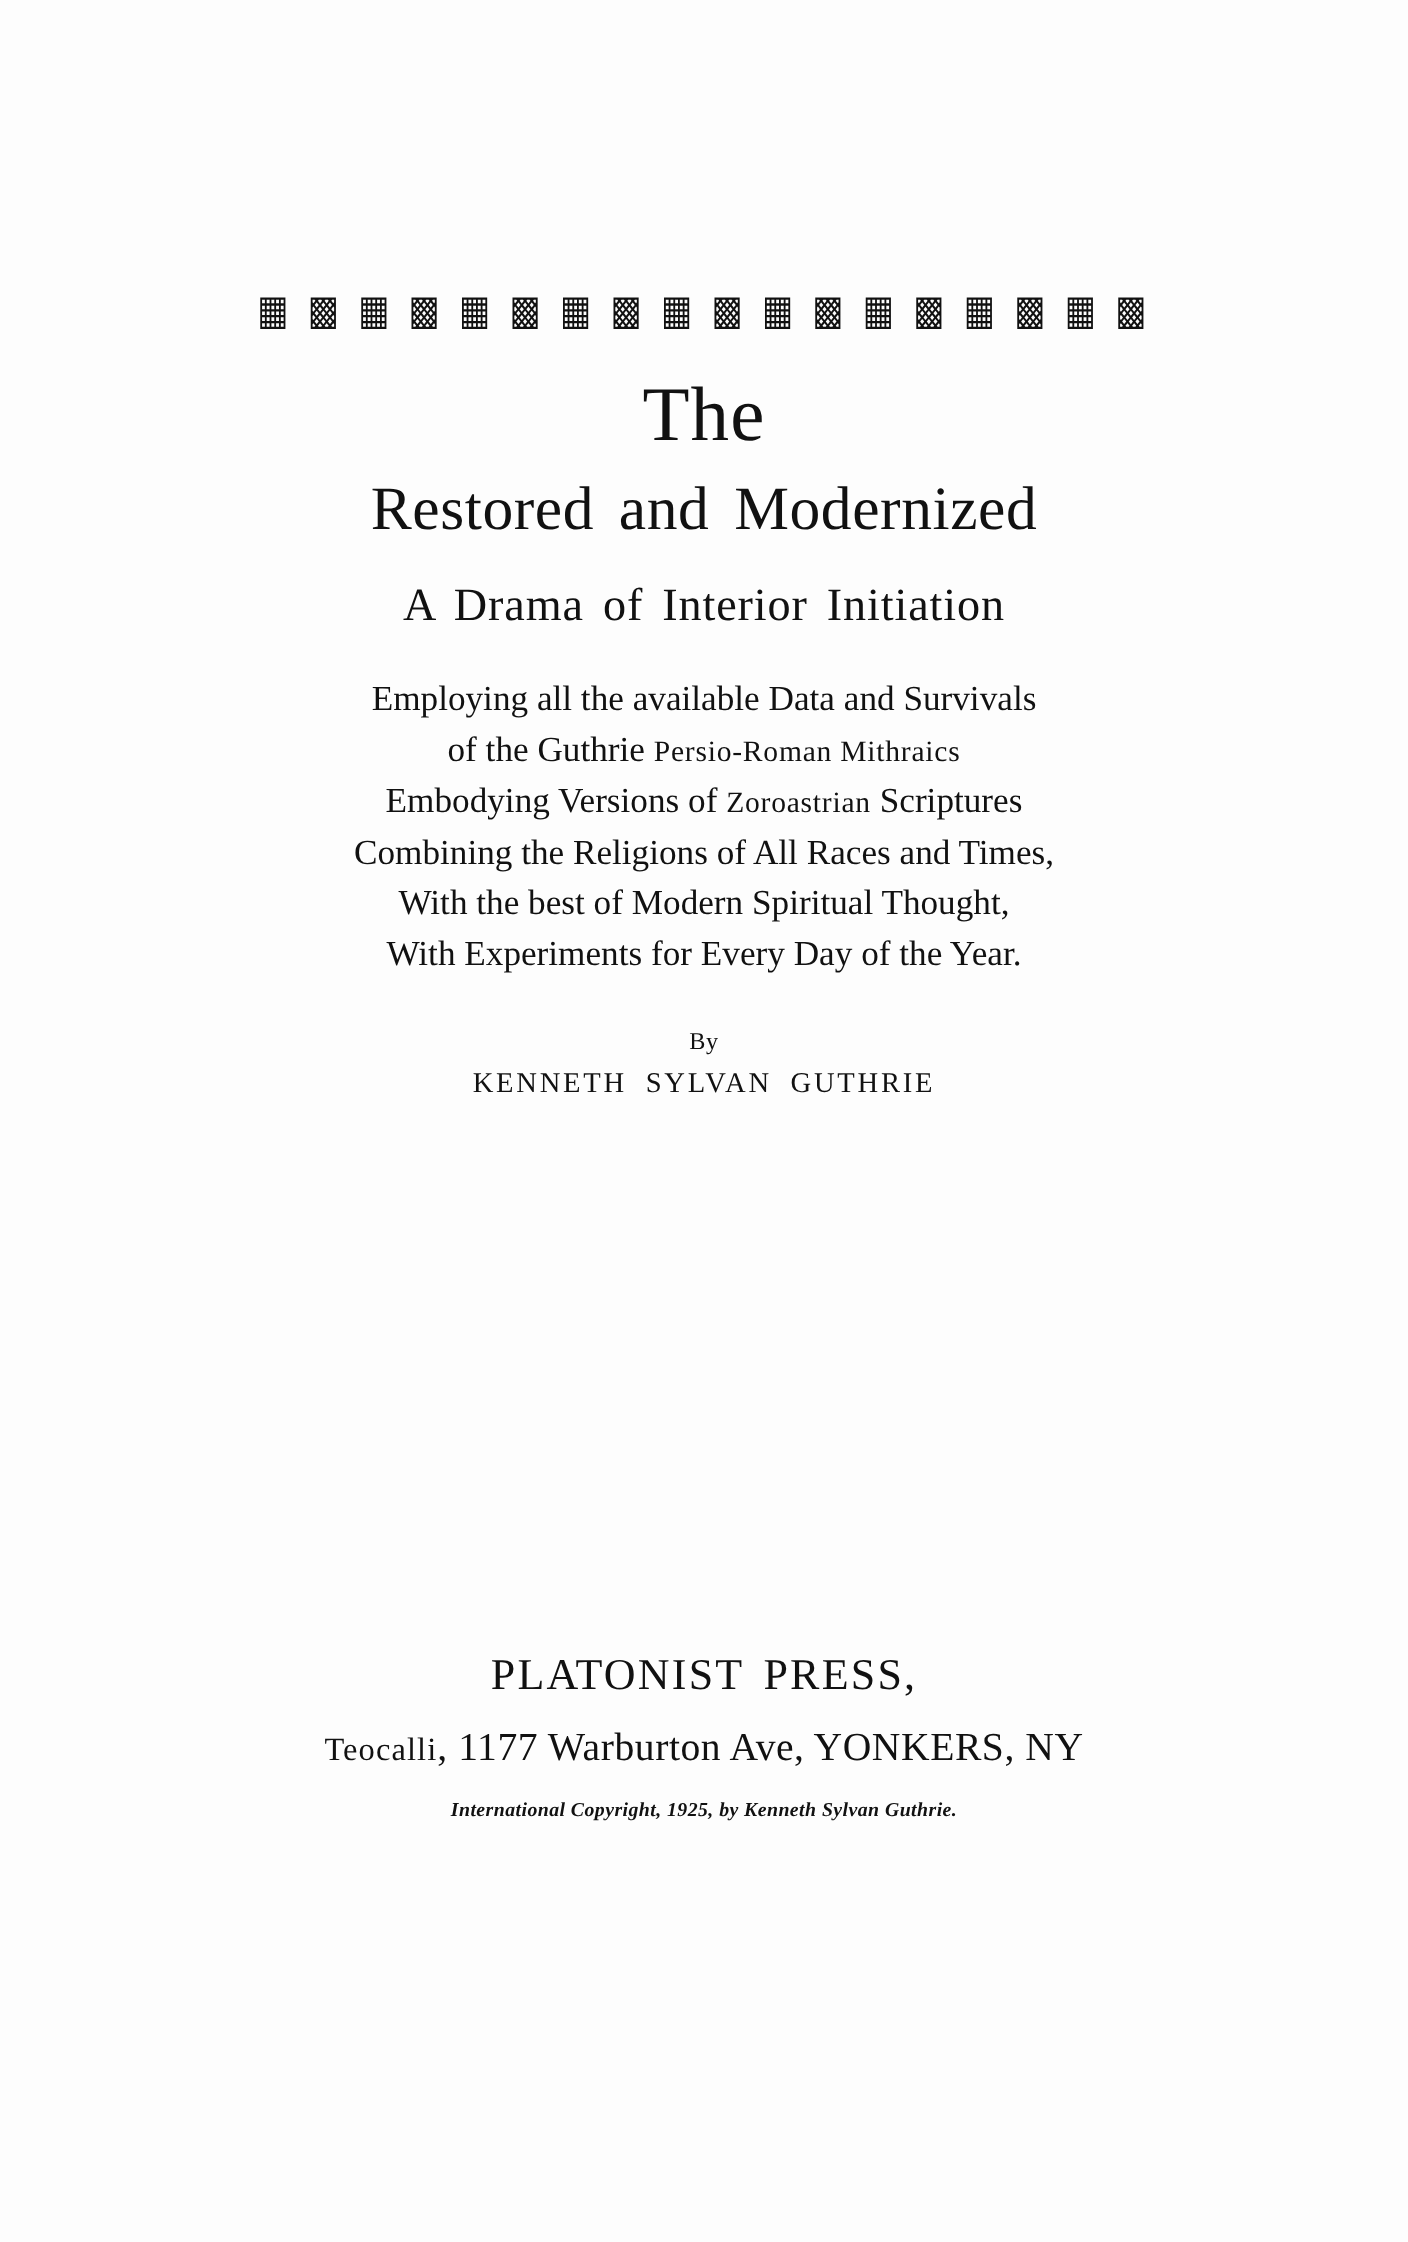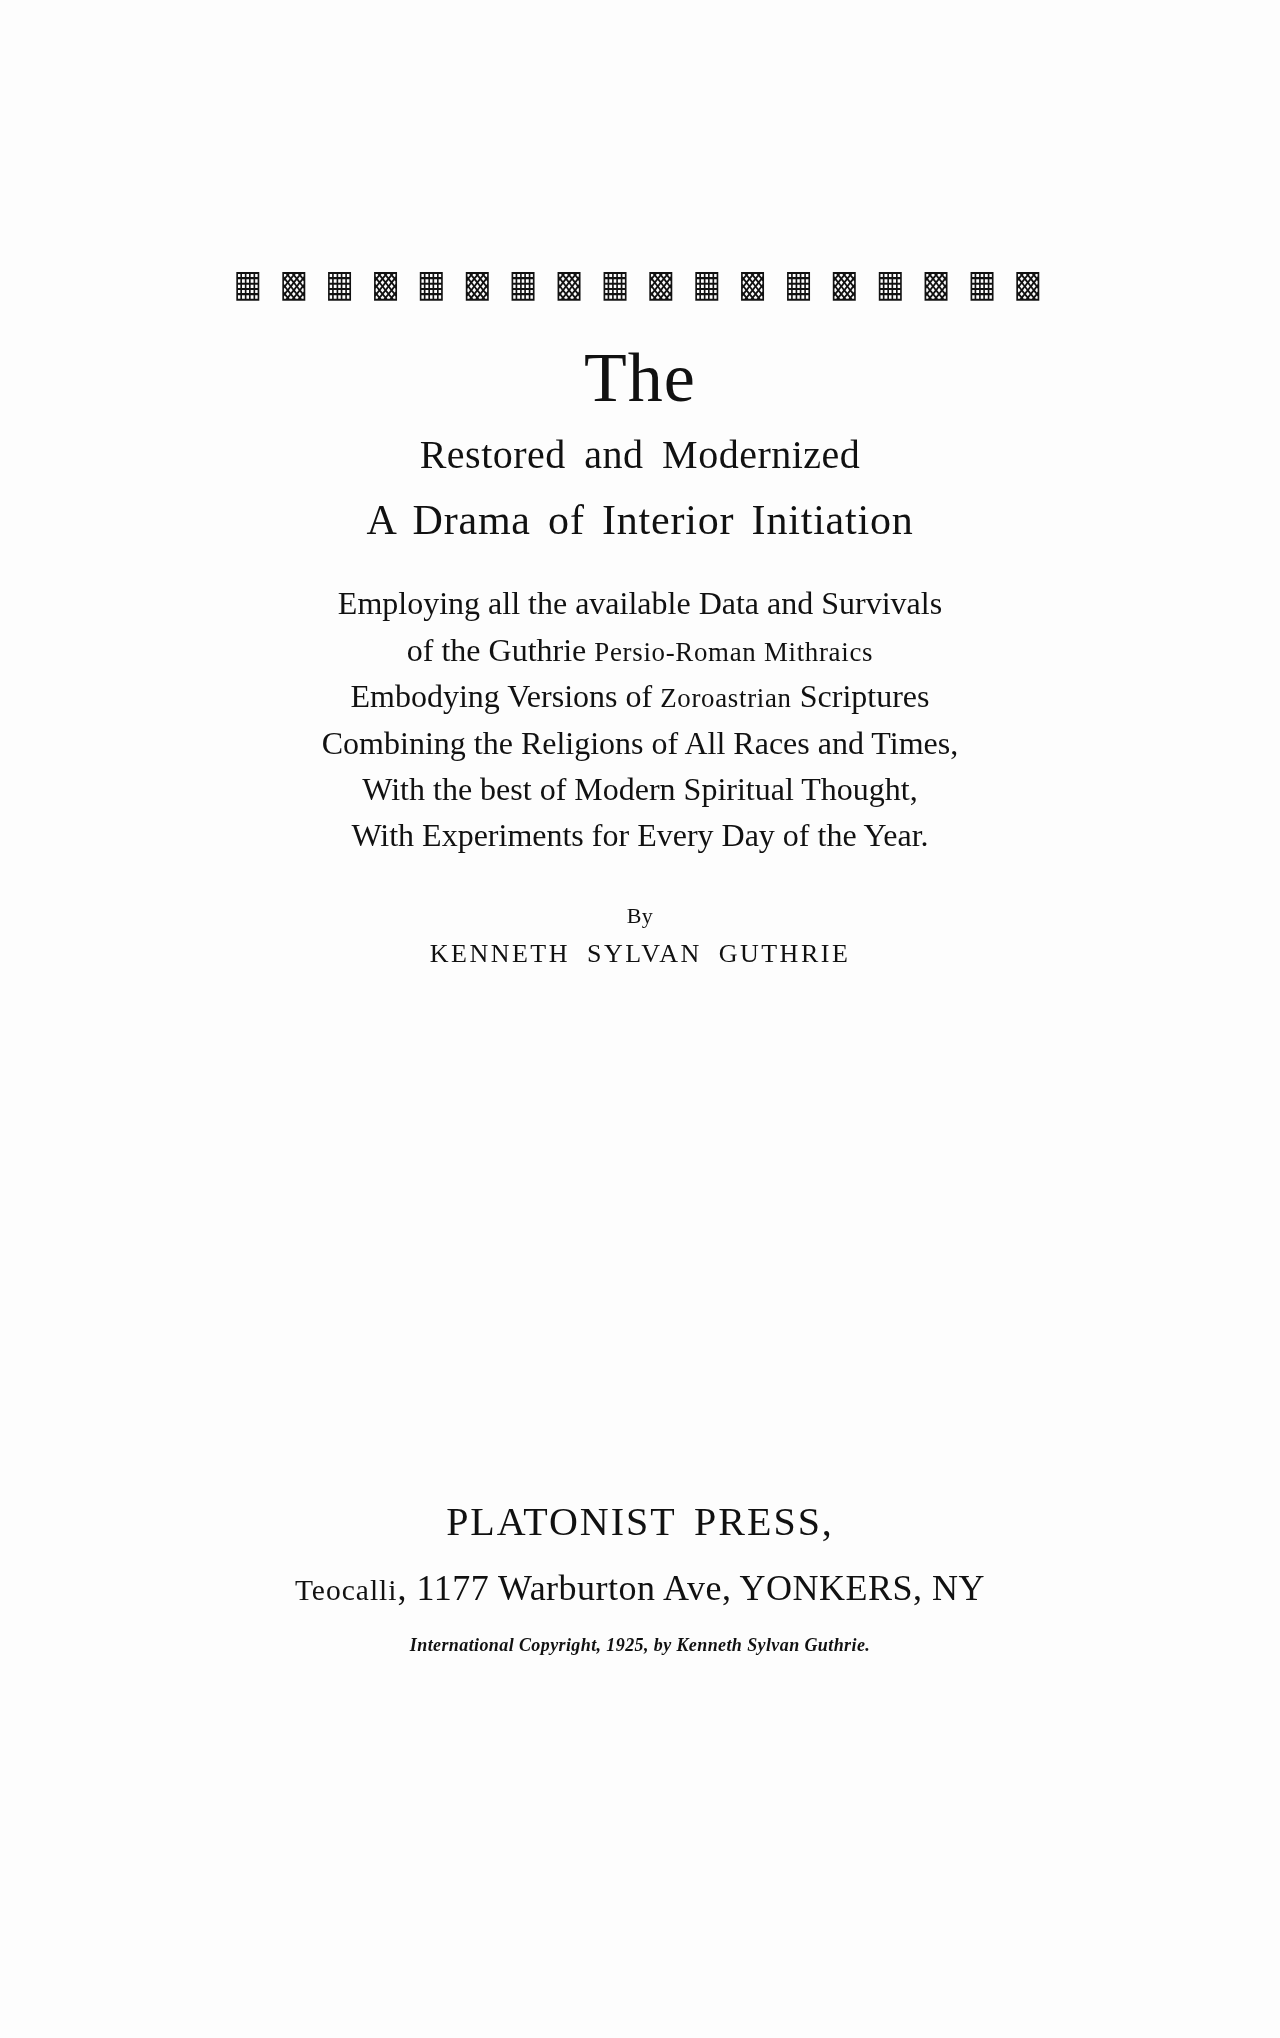--- a/index.html
+++ b/index.html
@@ -54,26 +54,26 @@
   .title-line2 {
     margin-top: 10px;
     font-size: 70px;
     line-height: 1.02;
     letter-spacing: 2px;
     font-weight: normal;
     word-spacing: 10px;
   }
   .subtitle1 {
     margin-top: 18px;
-    font-size: 40px;
+    font-size: 56px;
     letter-spacing: 0.5px;
     word-spacing: 8px;
   }
   .subtitle2 {
-    margin-top: 18px;
+    margin-top: 32px;
     font-size: 42px;
     letter-spacing: 0.8px;
     word-spacing: 6px;
     text-align: center;
   }
 
   .blurb {
     margin-top: 36px;
     font-size: 32px;
     line-height: 1.45;

